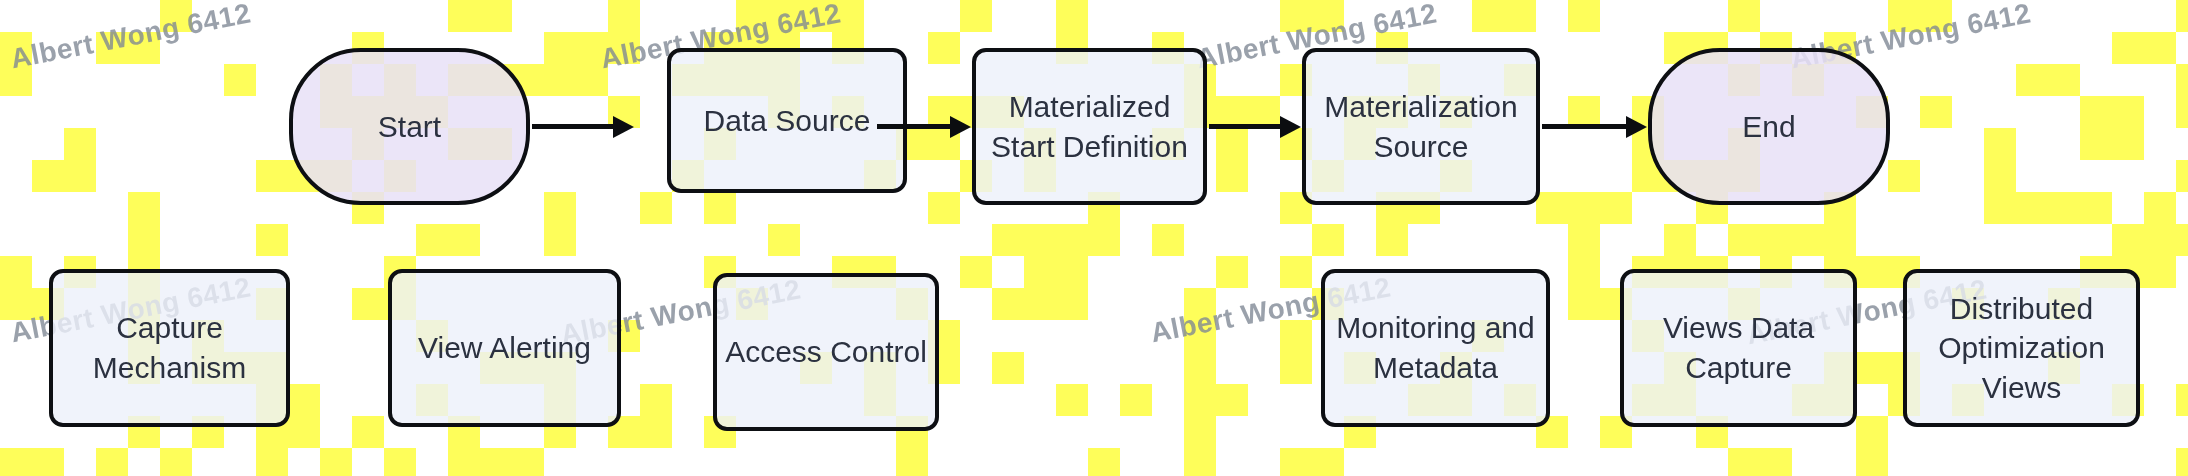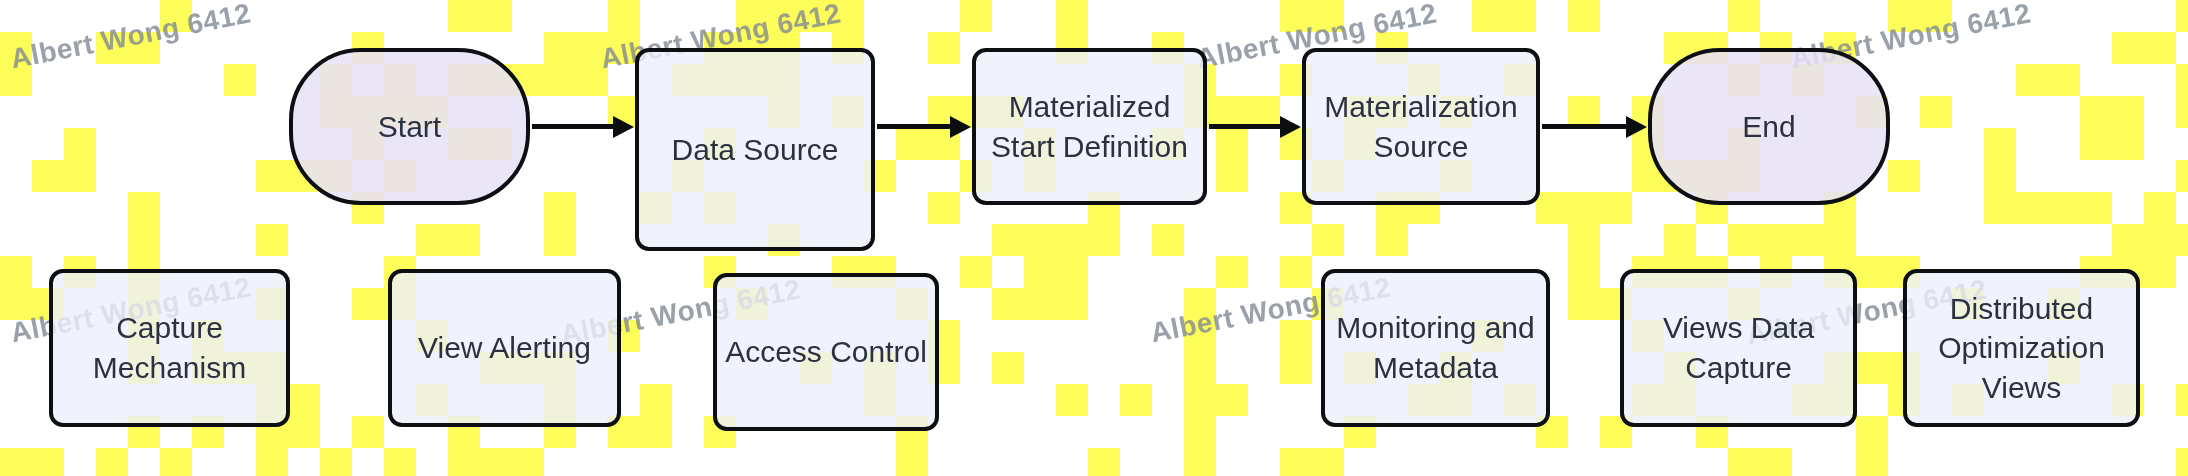--- a/index.html
+++ b/index.html
@@ -359,21 +359,21 @@
 
     <div class="node stadium" style="left:289px;top:48px;width:241px;height:157px">
       <span>Start</span>
     </div>
 
     <div class="arrow" style="left:532px;width:102px">
       <div class="shaft"></div>
       <div class="head"></div>
     </div>
 
-    <div class="node rect" style="left:635px;top:48px;width:240px;height:203px">
+    <div class="node rect" style="left:667px;top:48px;width:240px;height:145px">
       <span>Data Source</span>
     </div>
 
     <div class="arrow" style="left:877px;width:94px">
       <div class="shaft"></div>
       <div class="head"></div>
     </div>
 
     <div class="node rect" style="left:972px;top:48px;width:235px;height:157px">
       <span>Materialized Start Definition</span>

